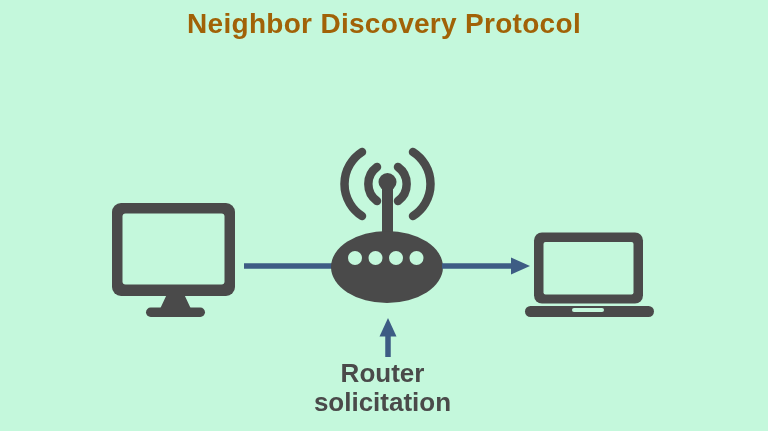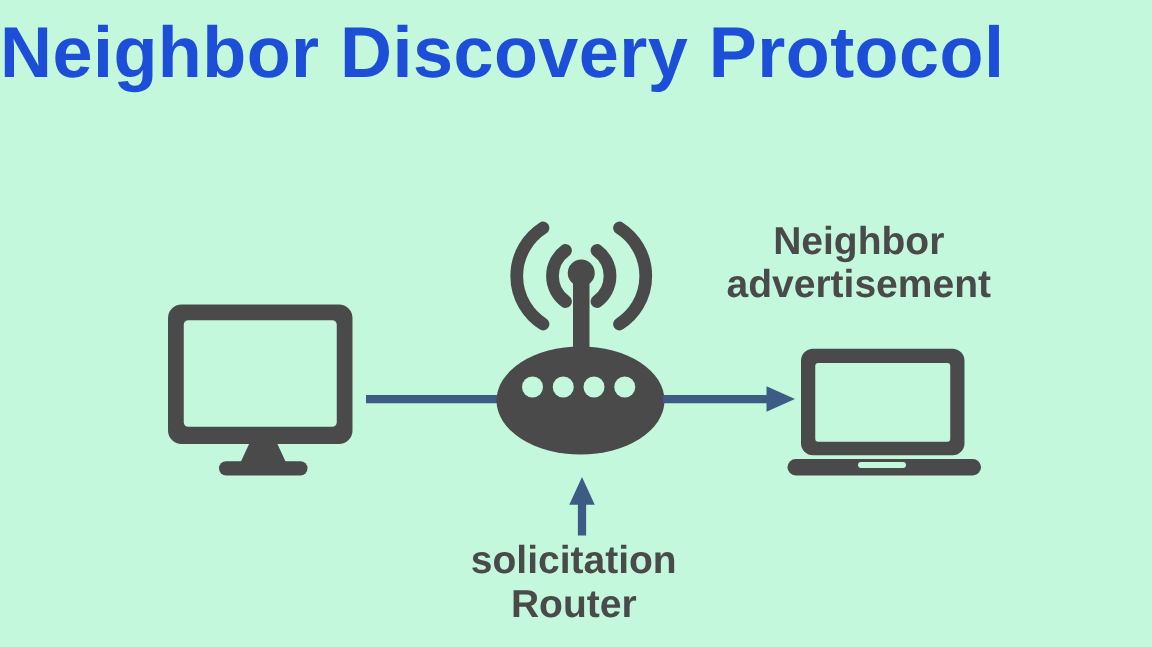--- a/index.html
+++ b/index.html
@@ -7,24 +7,24 @@
     position: relative;
     width: 768px; height: 431px;
     background: #c4f8dc;
     overflow: hidden;
     font-family: "Liberation Sans", "DejaVu Sans", sans-serif;
     color: #4a4a4a;
   }
   .diagram-svg { position: absolute; left: 0; top: 0; width: 768px; height: 431px; }
   .title {
     position: absolute; top: 8px; left: 0; right: 0;
-    text-align: left;
-    font-size: 48px; font-weight: 700; line-height: 1.15;
+    text-align: center;
+    font-size: 28px; font-weight: 700; line-height: 1.15;
     letter-spacing: 0.3px;
-    color: #1d4ed8;
+    color: #a16207;
   }
   .msg-label {
     position: absolute;
     text-align: center;
     font-size: 26px; font-weight: 700; line-height: 1.12;
     color: #4a4a4a;
   }
   .label-na { top: 146px; left: 430px; width: 285px; }
   .label-rs { top: 359px; left: 240px; width: 285px; }
 </style>
@@ -77,23 +77,19 @@
     </g>
 
     <g fill="#4a4a4a">
       <rect x="534" y="232.5" width="109" height="71" rx="8"></rect>
       <rect x="525" y="306" width="129" height="11" rx="5.5"></rect>
     </g>
     <rect x="543.5" y="242" width="90" height="52.5" rx="2" fill="#c4f8dc"></rect>
     <rect x="572" y="308" width="32" height="4" rx="2" fill="#c4f8dc"></rect>
   </svg>
 
-  <div class="msg-label label-na">
-    <div>Neighbor</div>
-    <div>advertisement</div>
-  </div>
 
   <div class="msg-label label-rs">
+    <div>Router</div>
     <div>solicitation</div>
-    <div>Router</div>
   </div>
 
 </div>
 
 </body></html>

